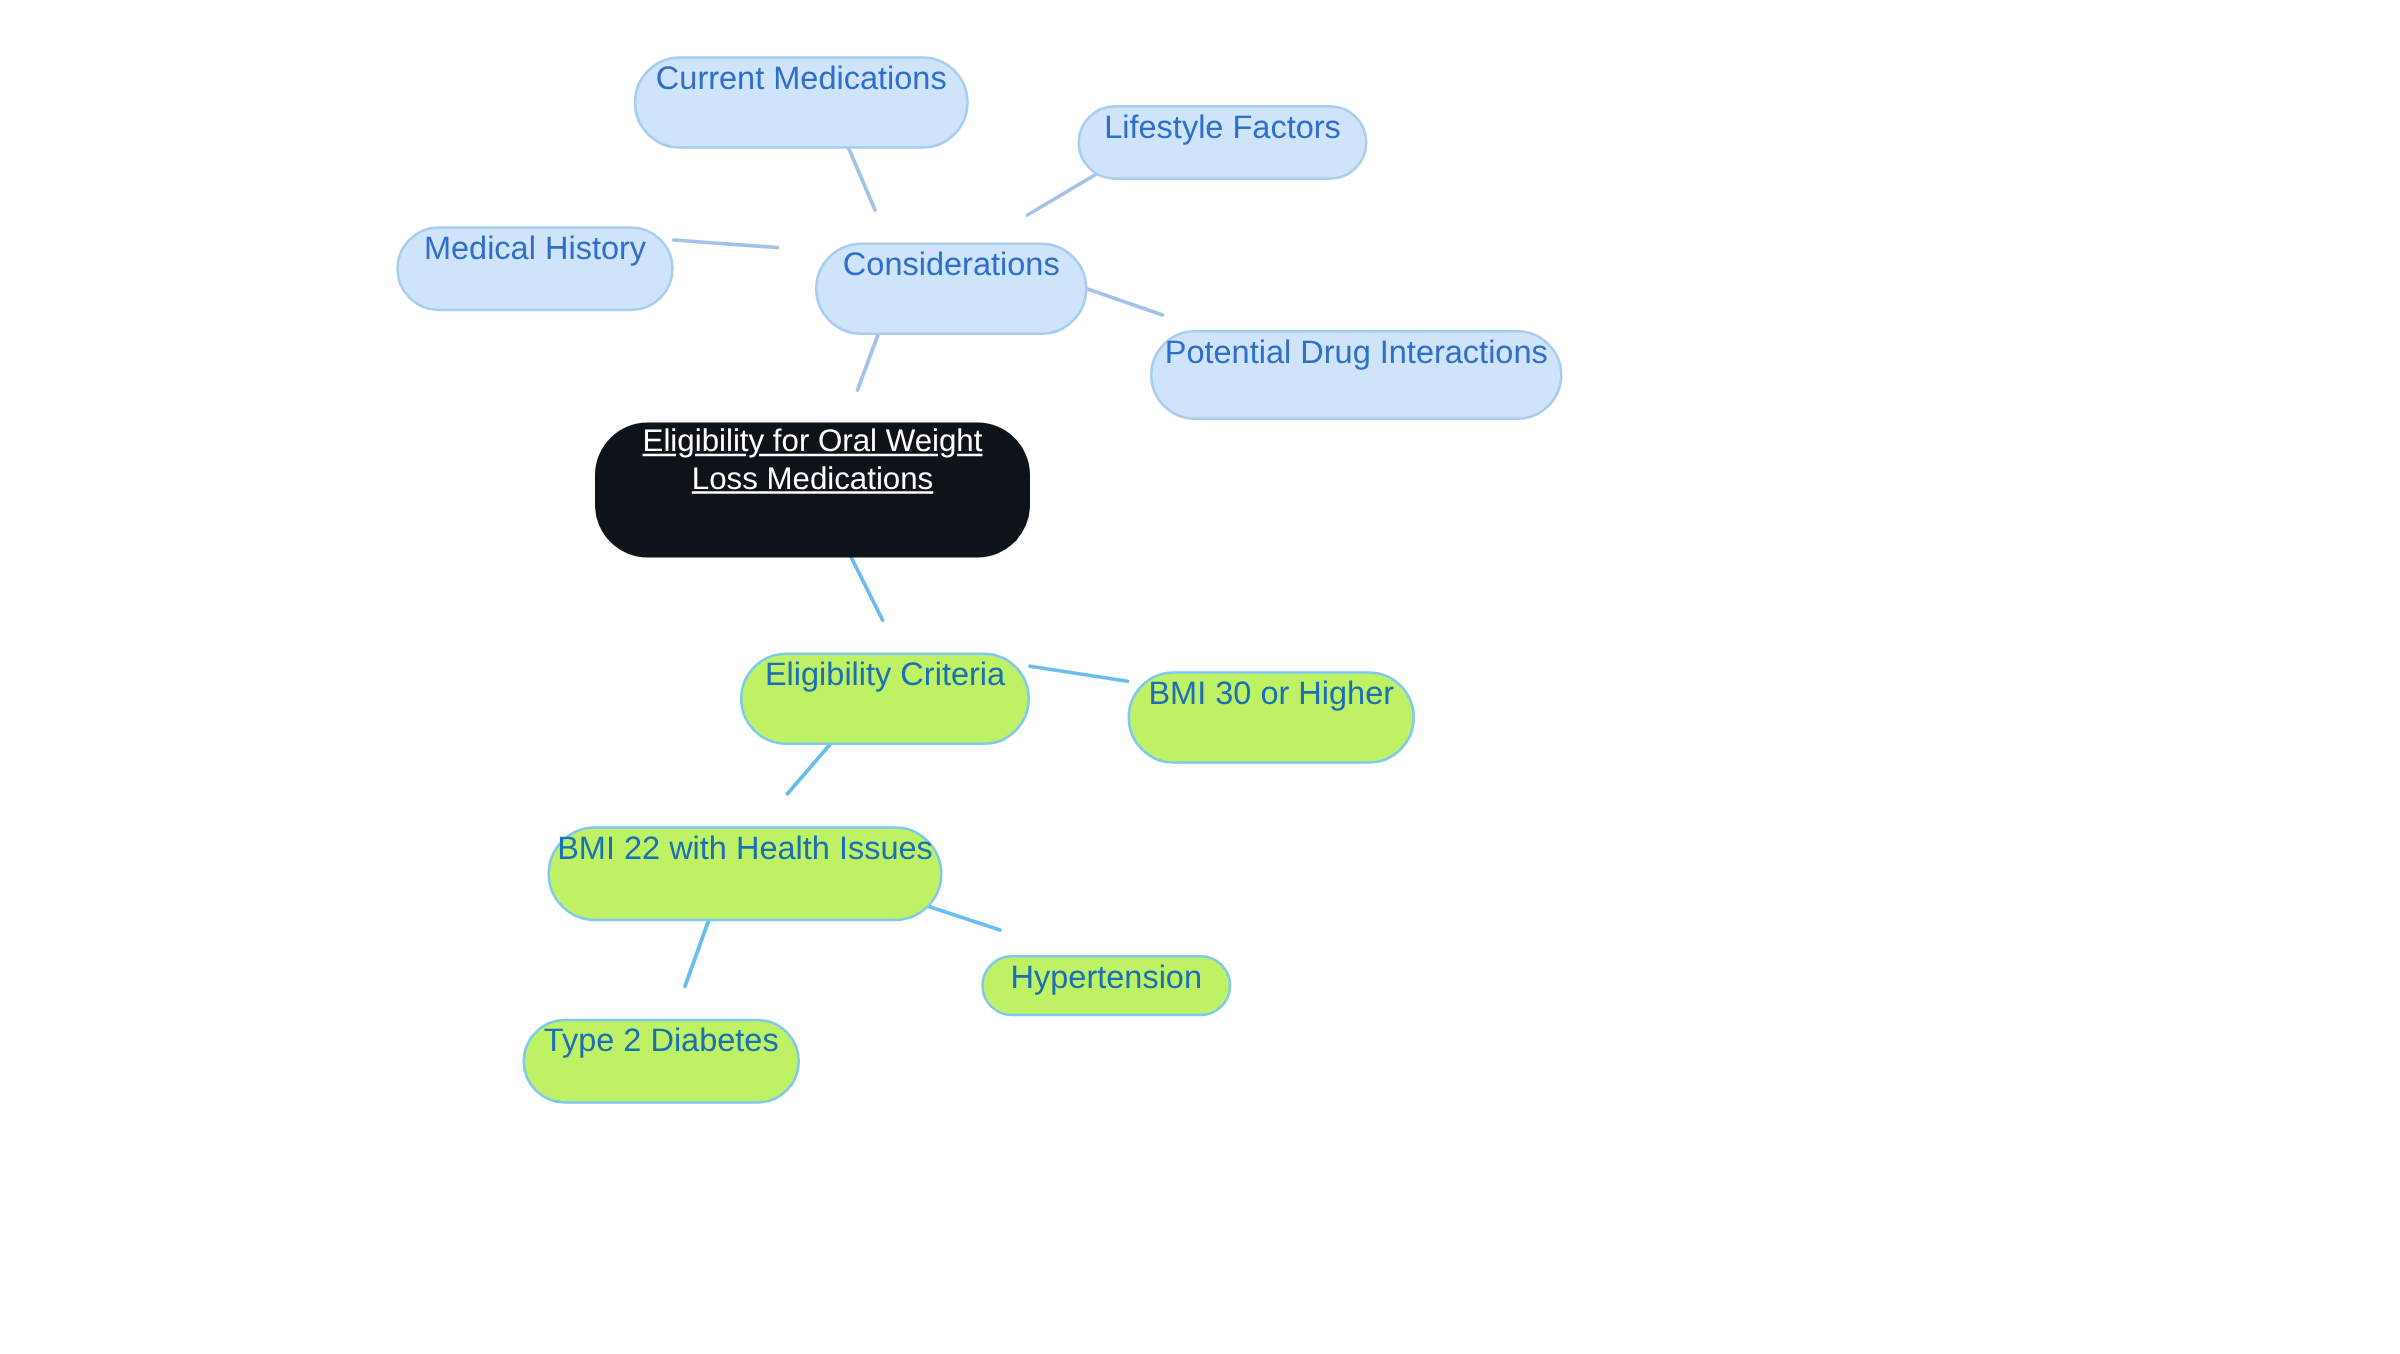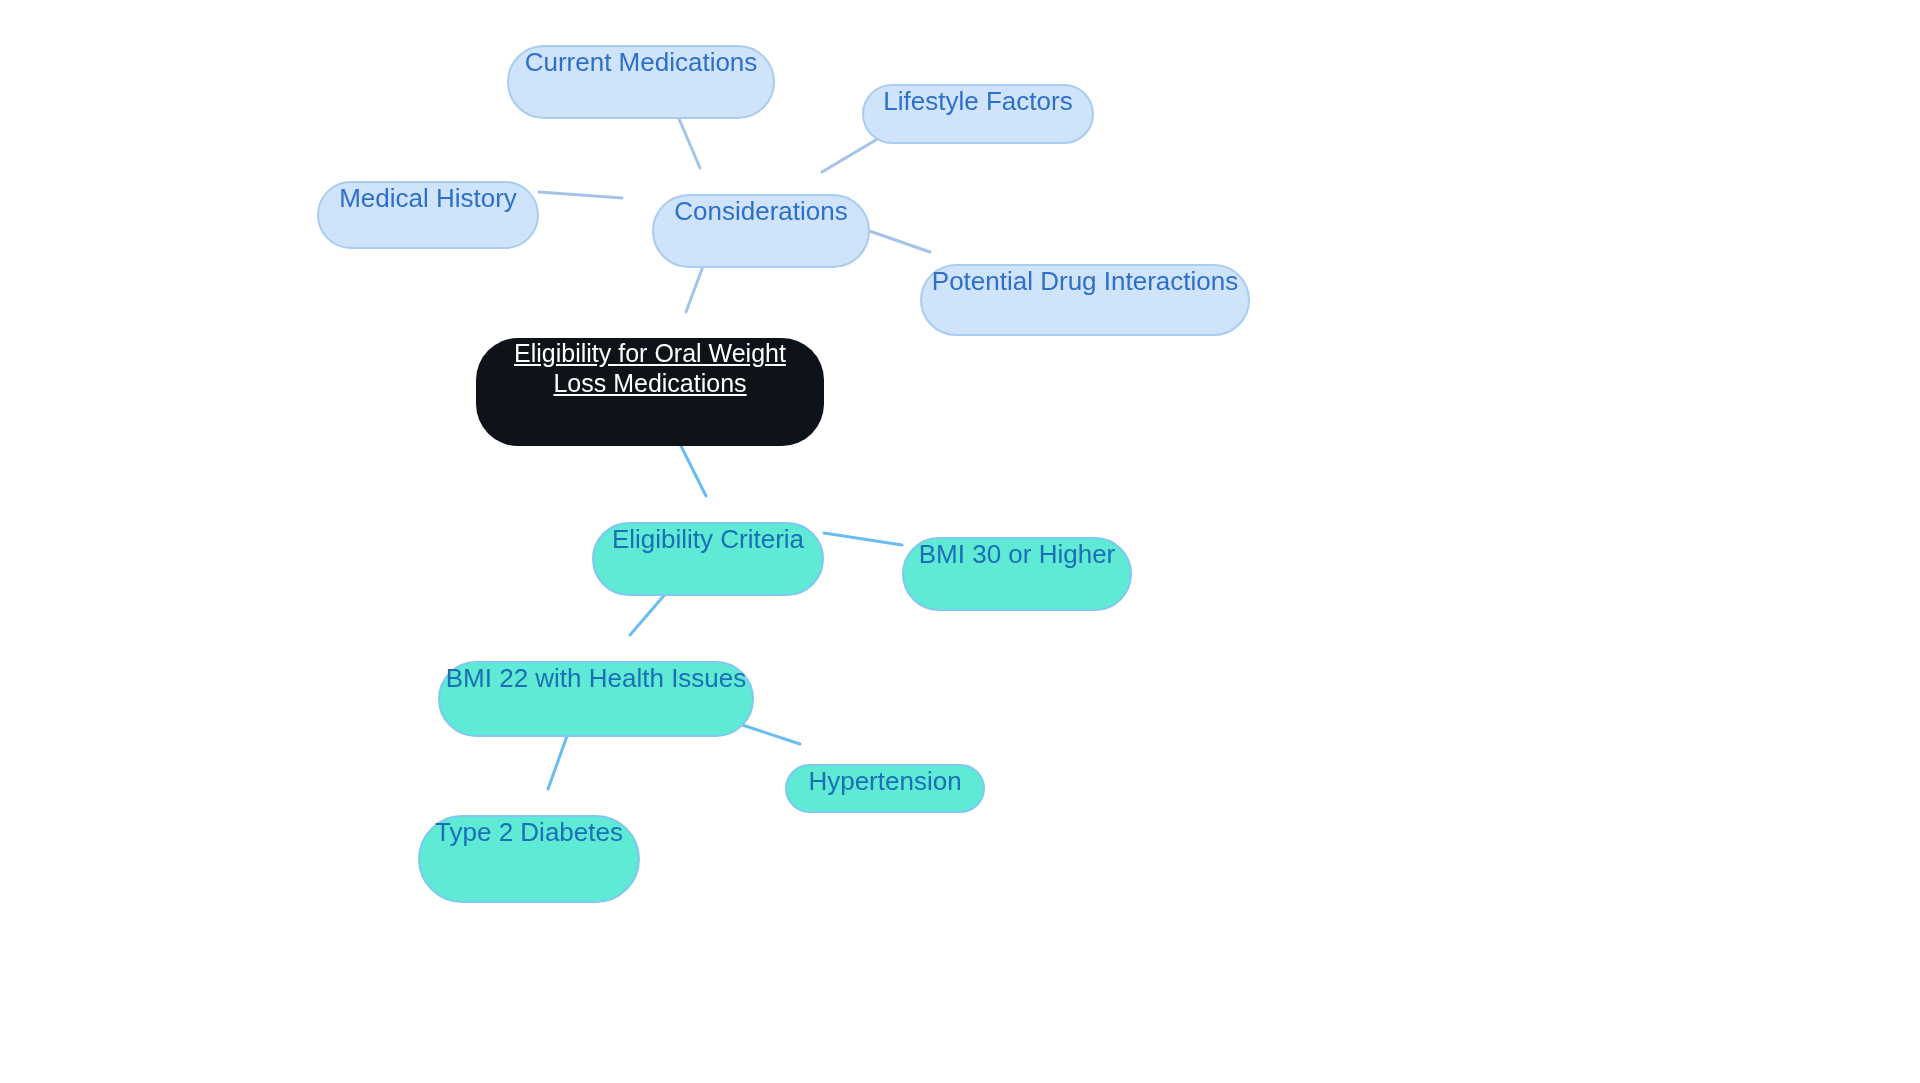--- a/index.html
+++ b/index.html
@@ -50,21 +50,21 @@
   .node-leaf-a {
     background: #cfe3fa;
     border: 2px solid #a8cdf0;
     color: #2e6fc9;
     border-radius: 44px;
     font-size: 26px;
     padding: 0 30px;
   }
   .node-branch-b,
   .node-leaf-b {
-    background: #5eead4;
+    background: #bef264;
     border: 2px solid #7ec8f2;
     color: #1a6fb5;
     border-radius: 44px;
     font-size: 26px;
     padding: 0 30px;
   }
   .node-label {
     display: block;
   }
 </style>
@@ -108,17 +108,17 @@
       </div>
       <div class="node node-leaf-b" style="left: 902px; top: 511px; width: 230px; height: 74px;">
         <span class="node-label">BMI 30 or Higher</span>
       </div>
       <div class="node node-leaf-b" style="left: 438px; top: 635px; width: 316px; height: 76px;">
         <span class="node-label">BMI 22 with Health Issues</span>
       </div>
       <div class="node node-leaf-b" style="left: 785px; top: 738px; width: 200px; height: 49px;">
         <span class="node-label">Hypertension</span>
       </div>
-      <div class="node node-leaf-b" style="left: 418px; top: 789px; width: 222px; height: 88px;">
+      <div class="node node-leaf-b" style="left: 418px; top: 789px; width: 222px; height: 68px;">
         <span class="node-label">Type 2 Diabetes</span>
       </div>
     </div>
 </div>
 
 </body></html>

